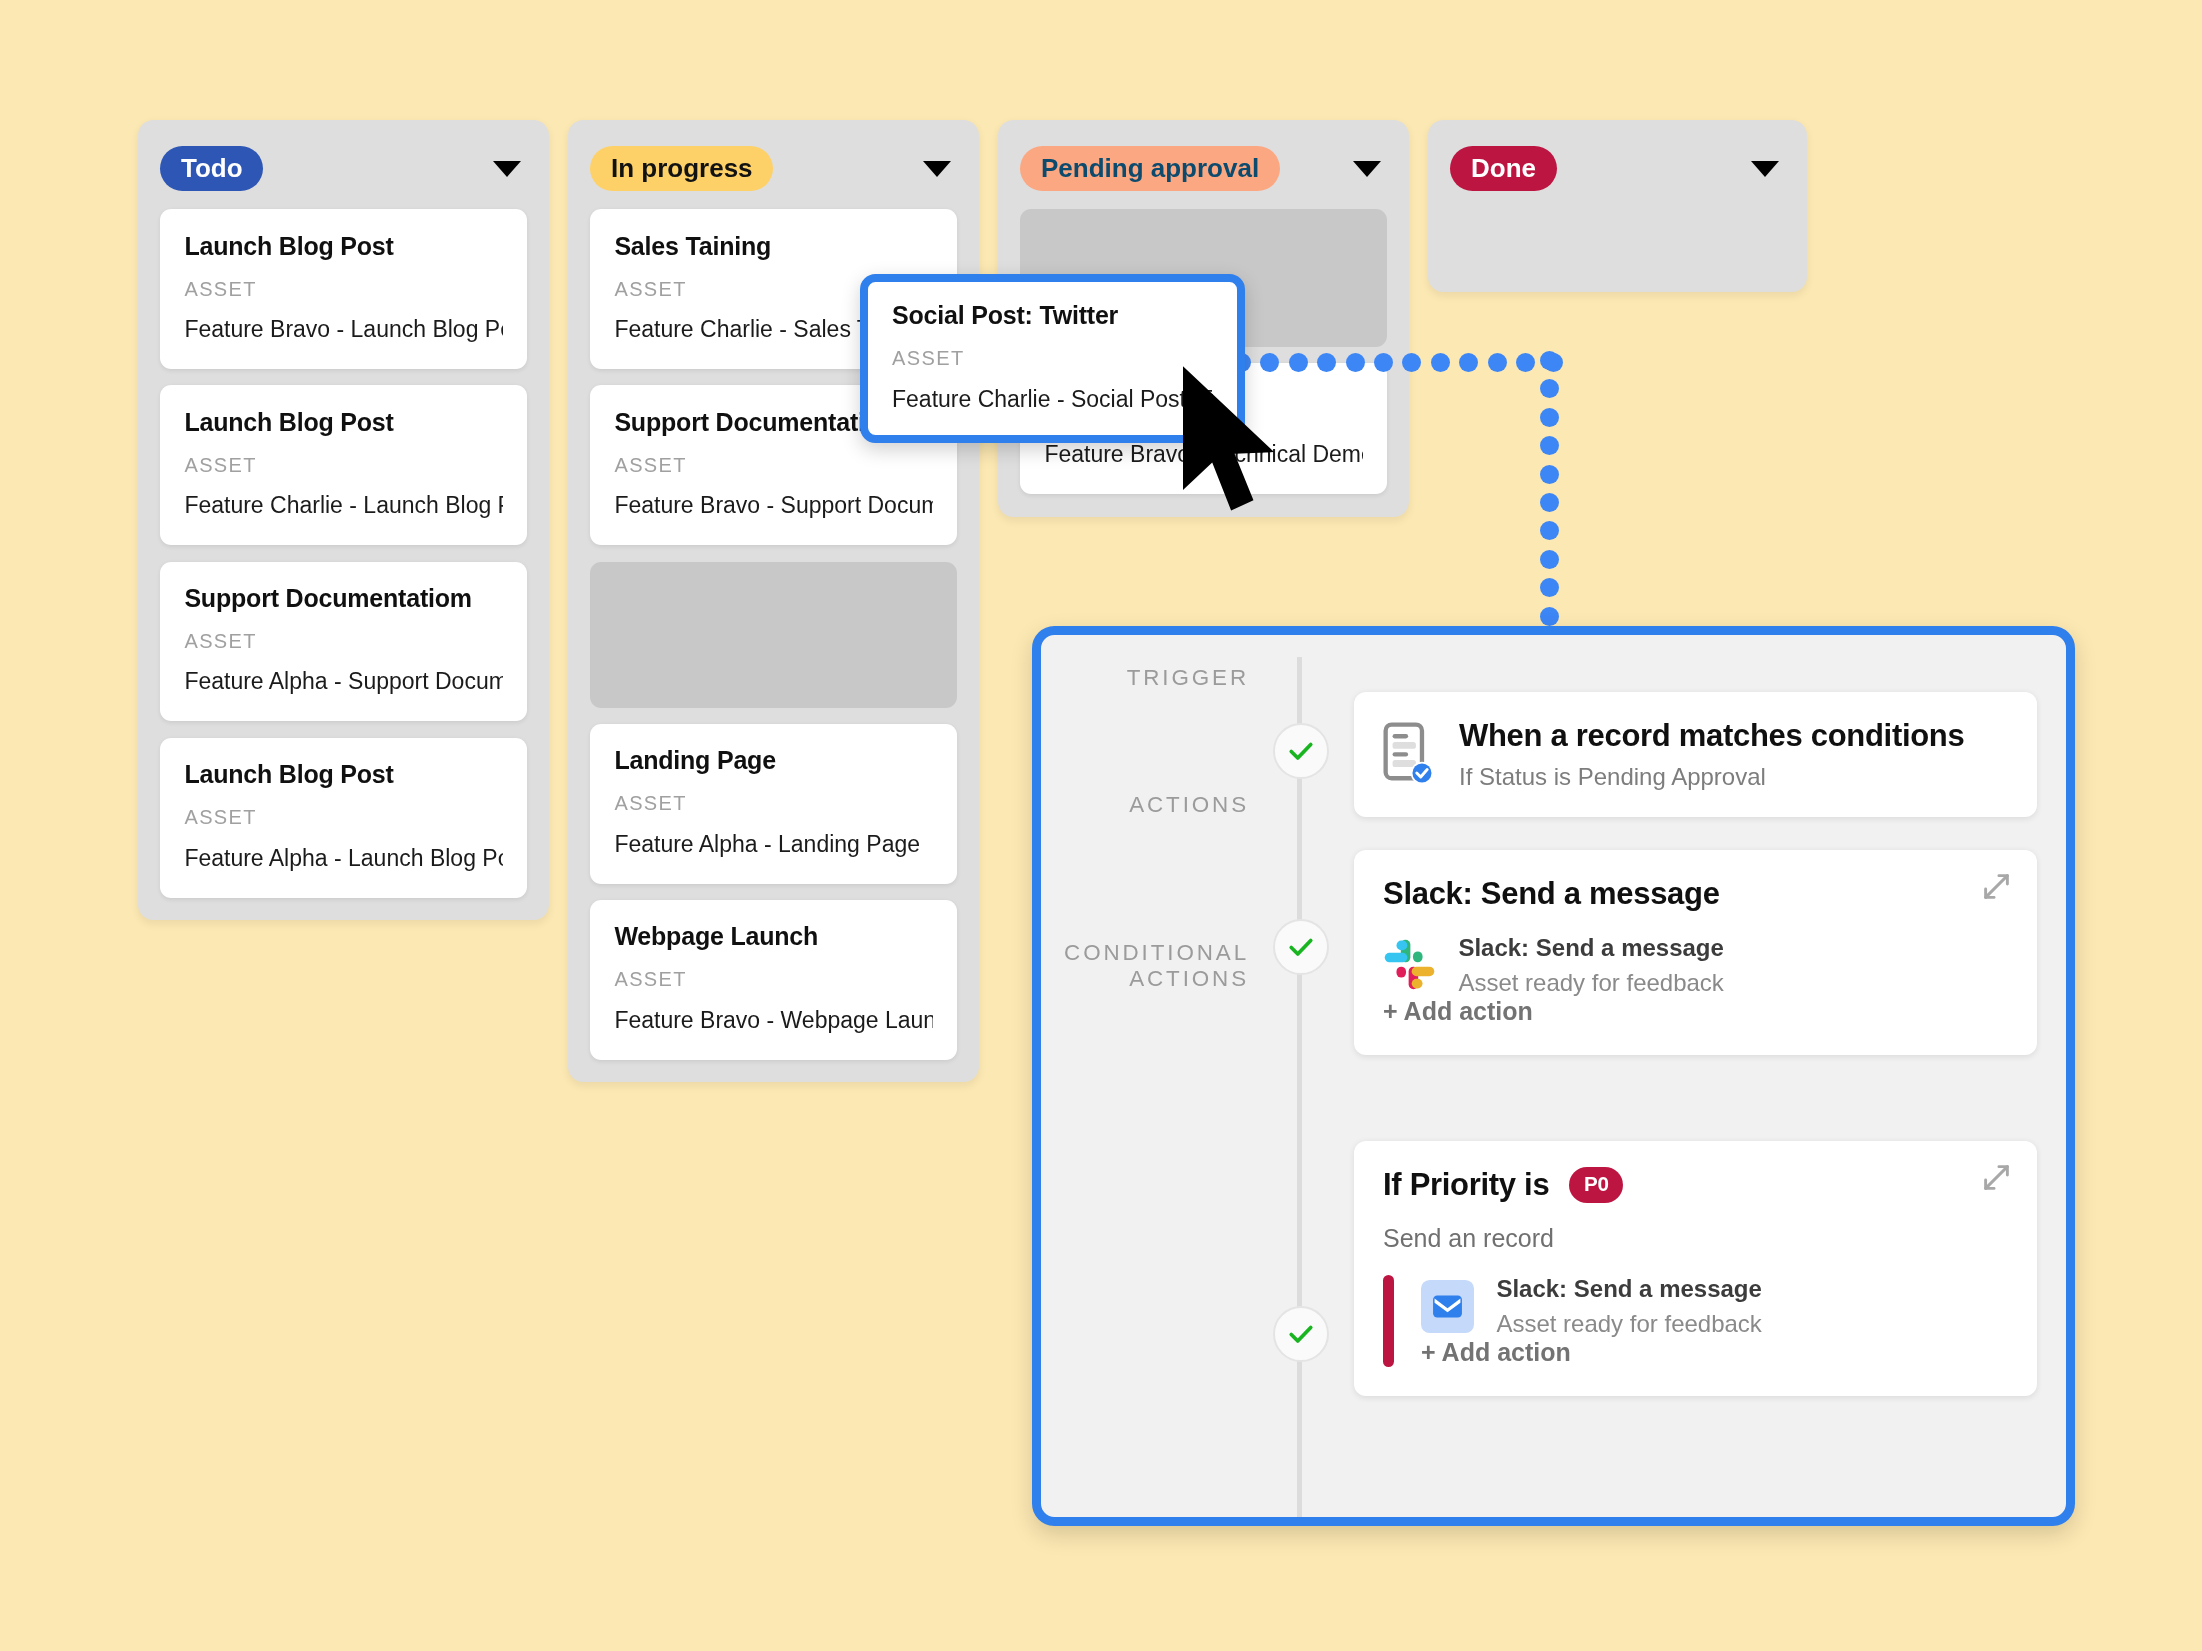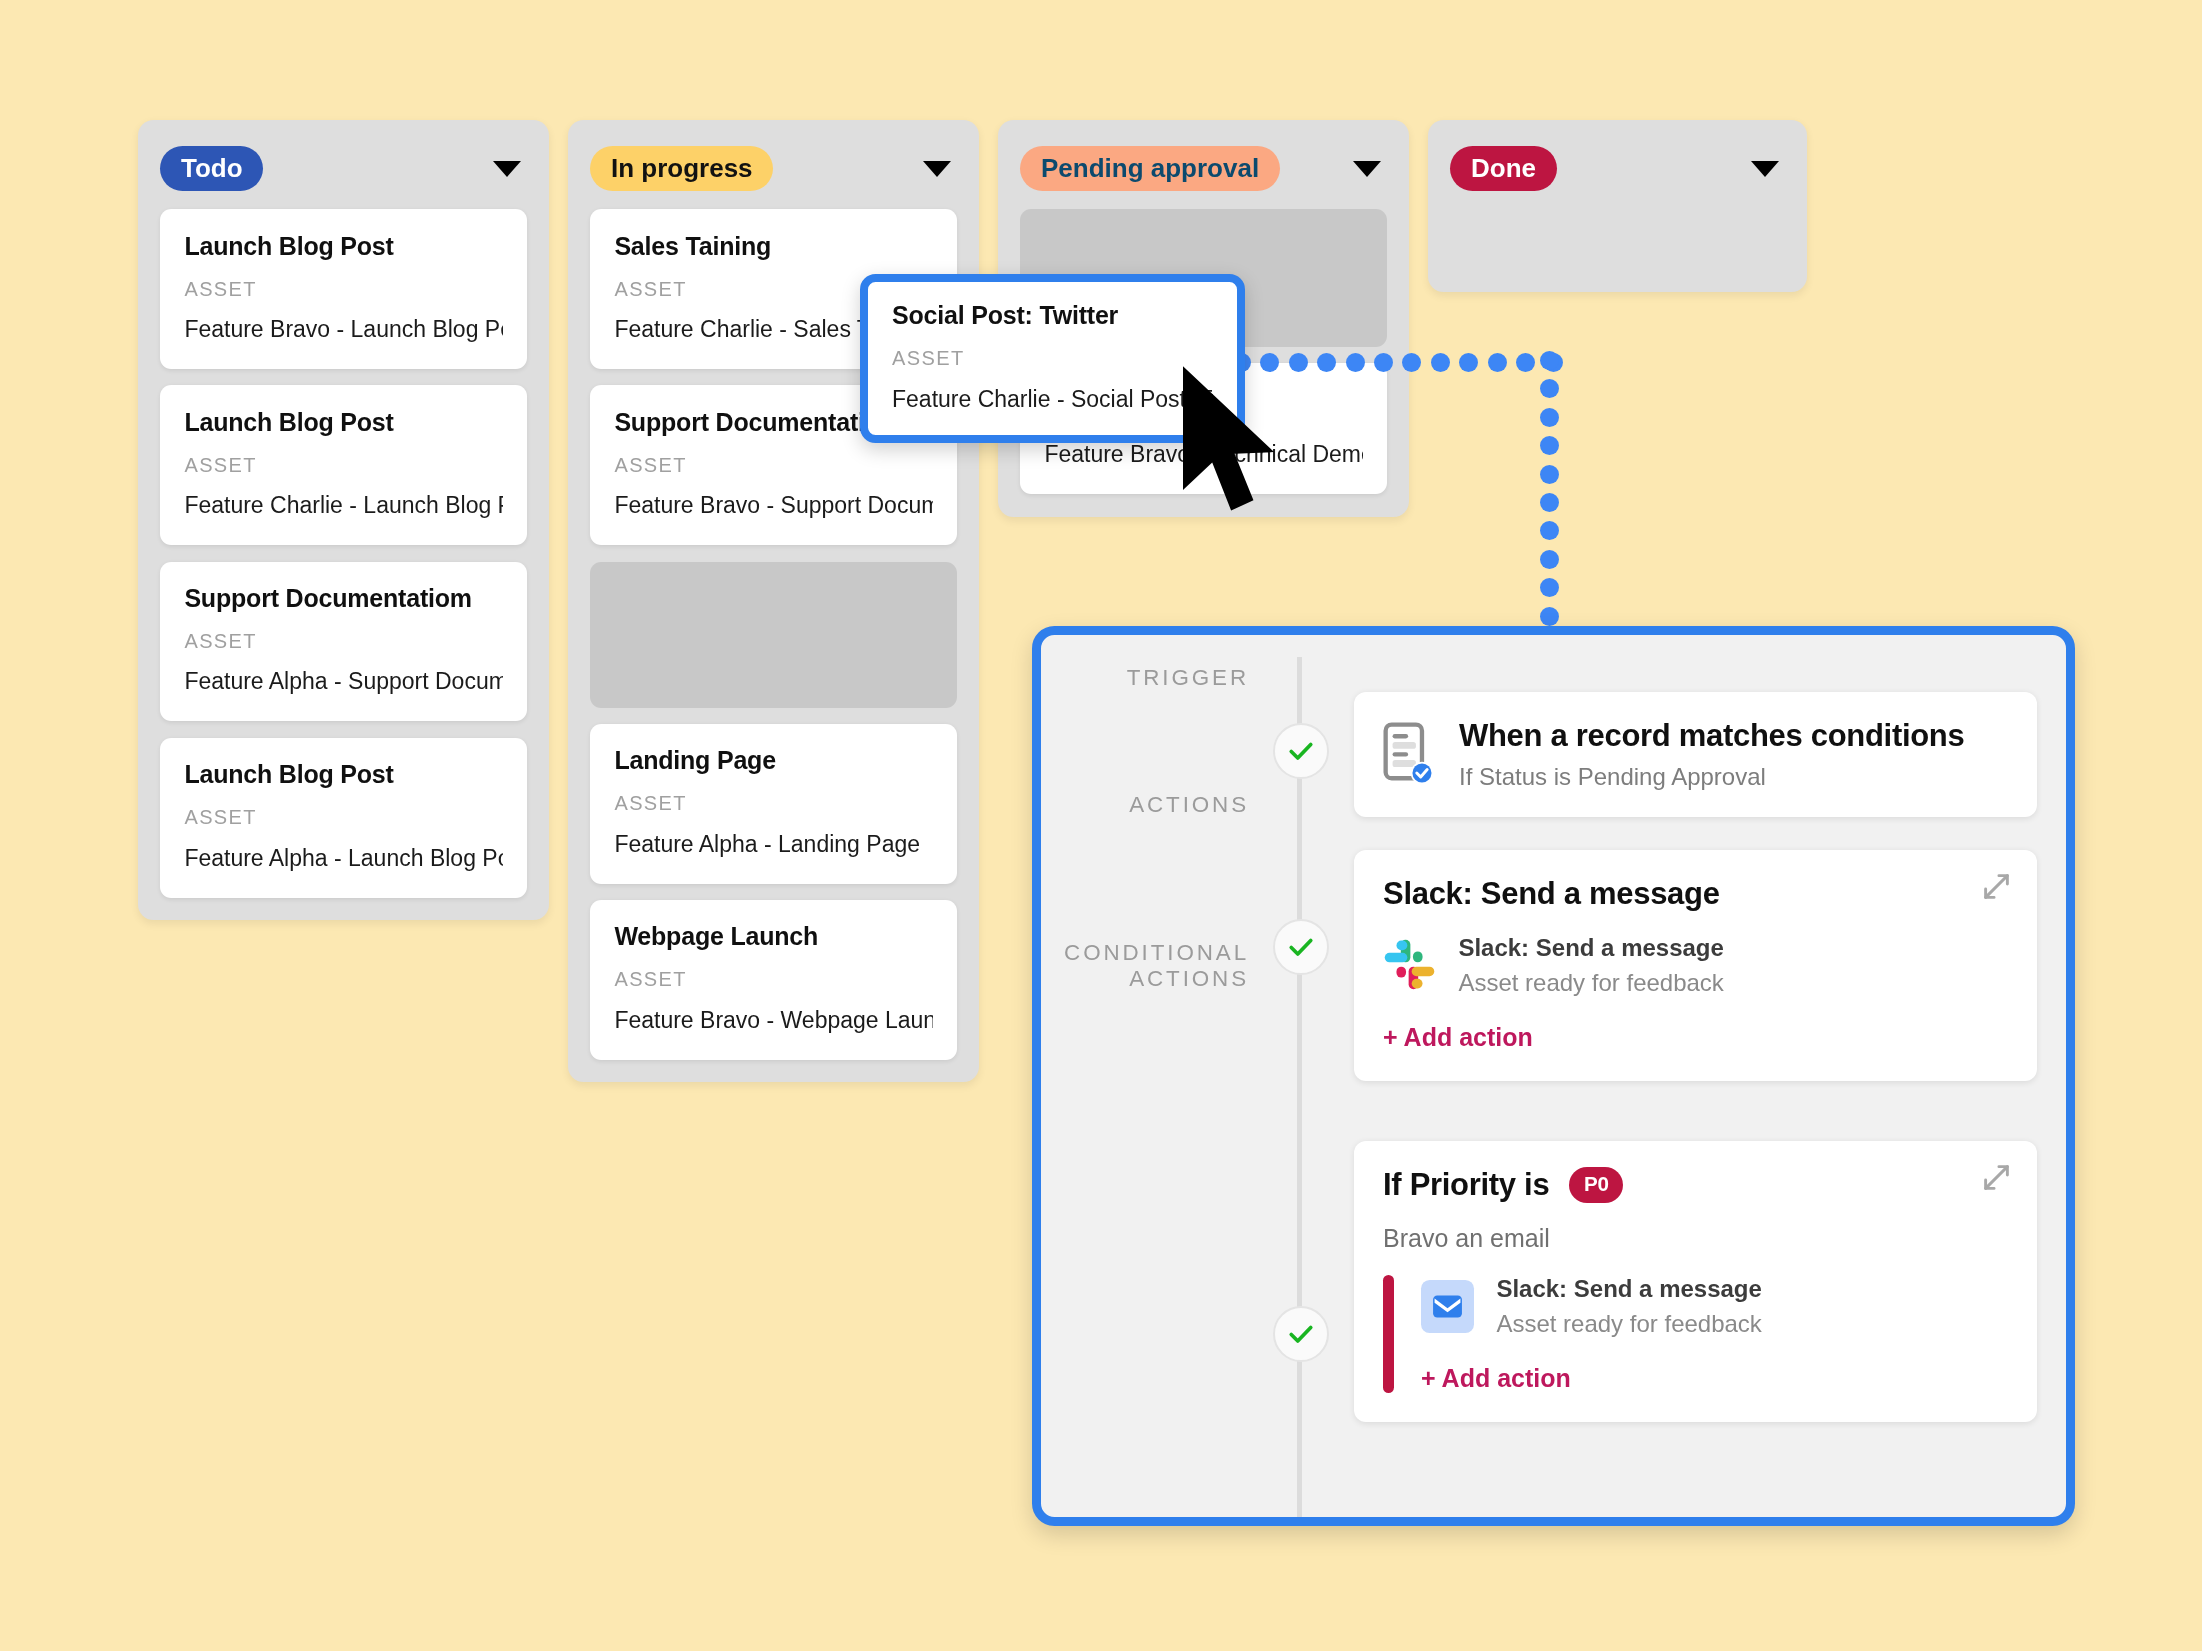--- a/index.html
+++ b/index.html
@@ -251,21 +251,21 @@
   }
   .act-title {
     font-size: 31px; font-weight: bold; color: #101010; letter-spacing: -0.3px;
   }
   .act-row {
     display: flex; align-items: center; gap: 22.4px; margin-top: 22.4px;
   }
   .act-row .txt .r1 { font-size: 24px; font-weight: bold; color: #3c3c3c; }
   .act-row .txt .r2 { font-size: 24px; color: #8a8a8a; margin-top: 6.9px; }
   .add-action {
-    font-size: 25px; font-weight: bold; color: #be185d; margin-top: 26px; display:inline-block;text-align:right;
+    font-size: 25px; font-weight: bold; color: #737373; display:inline-block;text-align:right;
   }
   .expand-icon {
     position: absolute; right: 26px; top: 22.4px; width: 29px; height: 29px;
   }
 
   
   .cond-card {
     top: 506px;
     padding: 26px 29px 29px 29px;
   }
@@ -491,21 +491,21 @@
         <svg viewBox="0 0 24 24" fill="none" stroke="#a8a8a8" stroke-width="2.4" stroke-linecap="round" stroke-linejoin="round">
           <line x1="21" y1="3" x2="3" y2="21"></line>
           <polyline points="14,3 21,3 21,10"></polyline>
           <polyline points="10,21 3,21 3,14"></polyline>
         </svg>
       </div>
       <div class="cond-title">
         <span>If Priority is</span>
         <span class="p0-badge">P0</span>
       </div>
-      <div class="cond-sub">Bravo an email</div>
+      <div class="cond-sub">Send an record</div>
       <div class="cond-body">
         <div class="red-bar"></div>
         <div class="act-row" style="margin-top:0;">
           <span class="mail-tile">
             <svg width="33" height="33" viewBox="0 0 24 24" fill="#2f7fec">
               <rect x="1.5" y="4" width="21" height="16" rx="3"></rect>
               <path d="M2.6 6.2 L12 13.2 L21.4 6.2 L21.4 9.2 L12 16.2 L2.6 9.2 Z" fill="#ffffff"></path>
             </svg>
           </span>
           <div class="txt">

